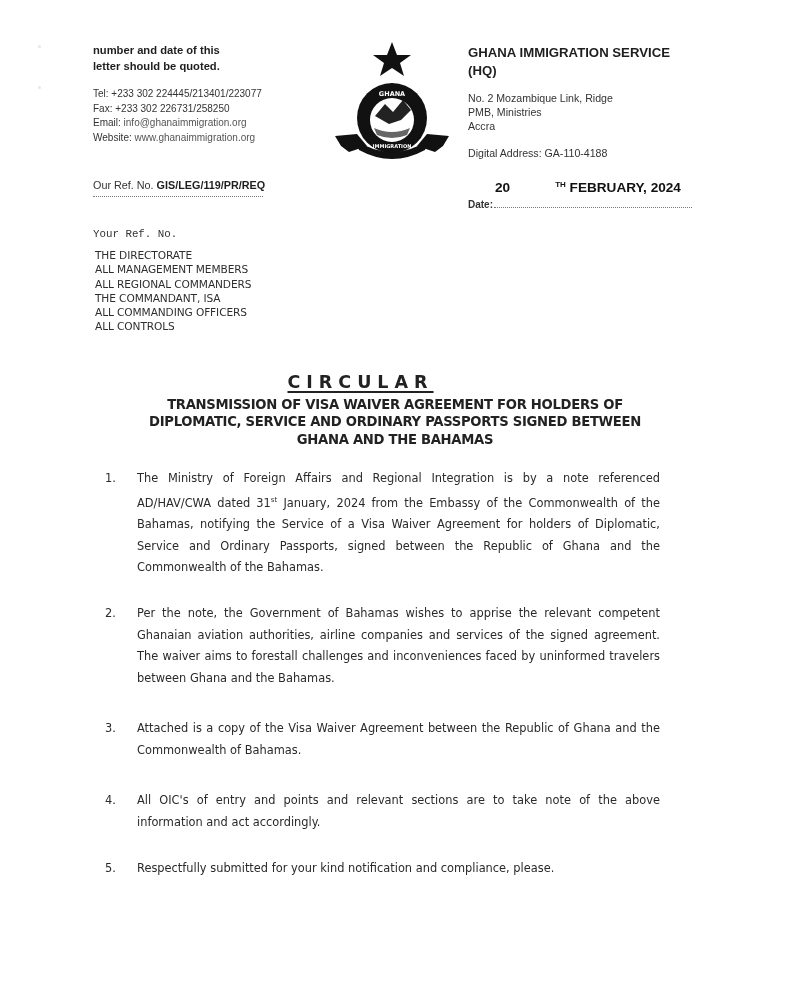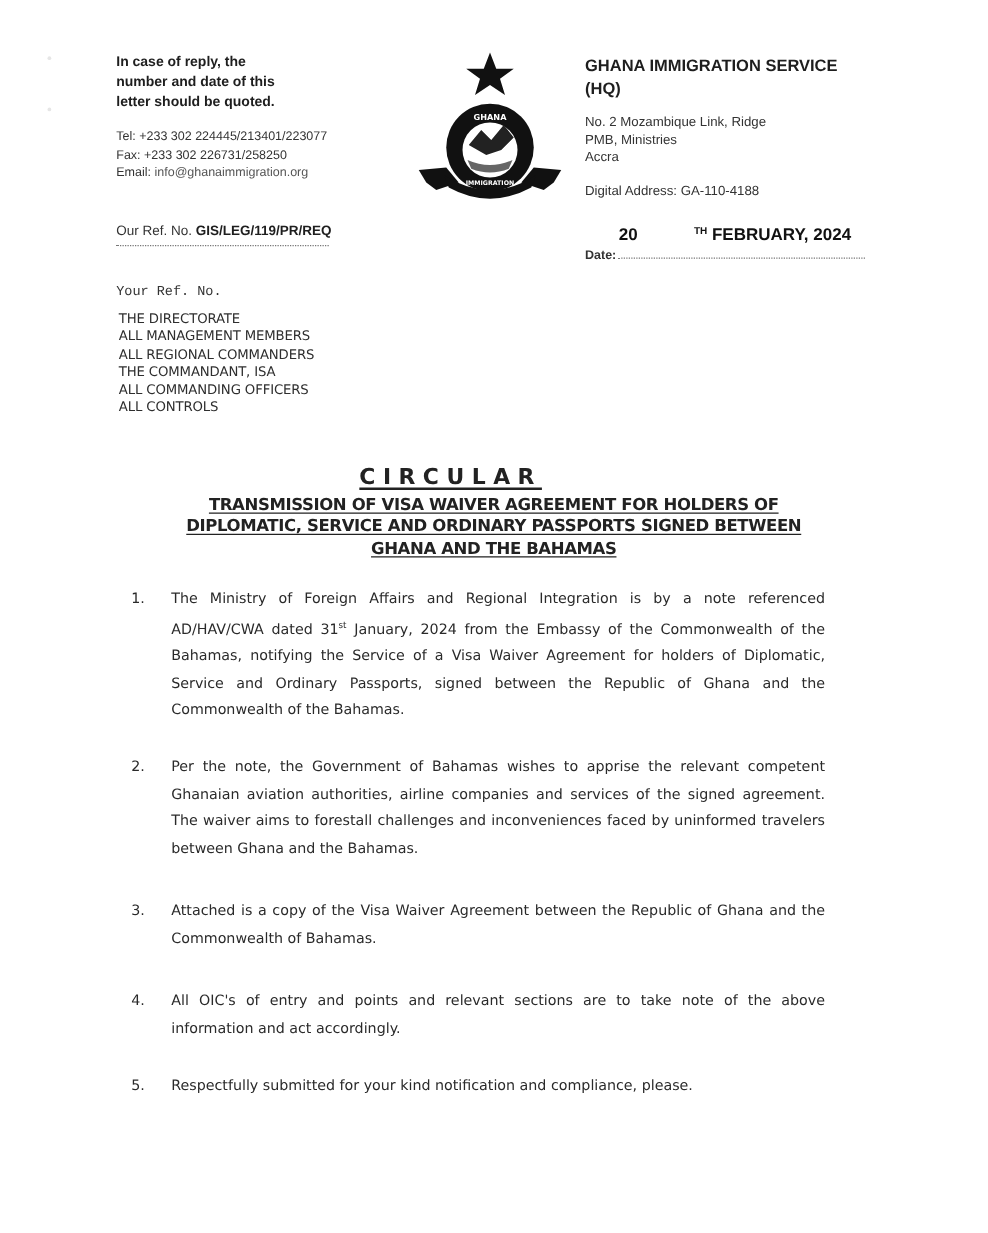--- a/index.html
+++ b/index.html
@@ -27,21 +27,21 @@
   .date-value { left:495px; top:180px; font-family:"Liberation Sans", sans-serif; font-weight:bold; font-size:13.6px; color:#111; }
   .date-value sup { font-size:8px; vertical-align:5px;padding-left:45px; }
   .date-line { left:468px; top:199px; font-family:"Liberation Sans", sans-serif; font-size:10px; color:#333; white-space:nowrap;font-weight:bold; }
   .date-line .dl { display:inline-block; width:198px; border-bottom:1px dotted #777; margin-left:1px; }
 
   .emblem { left:327px; top:40px; width:130px; height:125px; }
 
   .circular { left:0; width:715px; top:372px; text-align:center; }
   .circ-title { display:inline-block; font-family:"DejaVu Sans", sans-serif; font-weight:bold; font-size:17.5px; letter-spacing:6px; color:#222; text-decoration:underline; text-underline-offset:3px; text-decoration-thickness:2px; padding-left:6px; }
   .subject { left:100px; top:396px; width:590px; text-align:center; font-weight:bold; font-size:13.2px; line-height:17.4px; color:#222; letter-spacing:-0.3px; }
-  .subject span { text-decoration:underline; text-underline-offset:2px;text-align:center; }
+  .subject span { text-underline-offset:2px;text-align:center; }
 
   .para { left:105px; width:555px; font-size:11.4px; line-height:21.6px; color:#2a2a2a; }
   .para .num { position:absolute; left:0; top:0; }
   .para .txt { margin-left:32px; text-align:justify; text-align-last:left; }
   .p1 { top:468px; }
   .p2 { top:603px; }
   .p3 { top:718px; }
   .p4 { top:790px; }
   .p5 { top:858px; }
   .para sup { font-size:7px; vertical-align:5px; }
@@ -49,28 +49,28 @@
   .edge-dot { width:3px; height:3px; border-radius:50%; background:#e6e6e6; }
 </style>
 </head>
 <body>
 
 <div class="abs edge-dot" style="left:38px;top:45px;"></div>
 <div class="abs edge-dot" style="left:38px;top:86px;"></div>
 
 <div class="abs left-head">
   <div class="reply">
-    <div>In case of reply, the</div>
     <div>number and date of this</div>
     <div>letter should be quoted.</div>
   </div>
   <div class="contact">
     <div><span class="lbl">Tel:</span> <span>+233 302 224445/213401/223077</span></div>
     <div><span class="lbl">Fax:</span> <span>+233 302 226731/258250</span></div>
     <div><span class="lbl">Email:</span> <span class="val-light">info@ghanaimmigration.org</span></div>
+    <div><span class="lbl">Website:</span> <span class="val-light">www.ghanaimmigration.org</span></div>
   </div>
 </div>
 
 <div class="abs ourref">
   <span>Our Ref. No.</span>
   <b>GIS/LEG/119/PR/REQ</b>
 </div>
 <div class="abs dots1"></div>
 <div class="abs yourref">Your Ref. No.</div>
 

